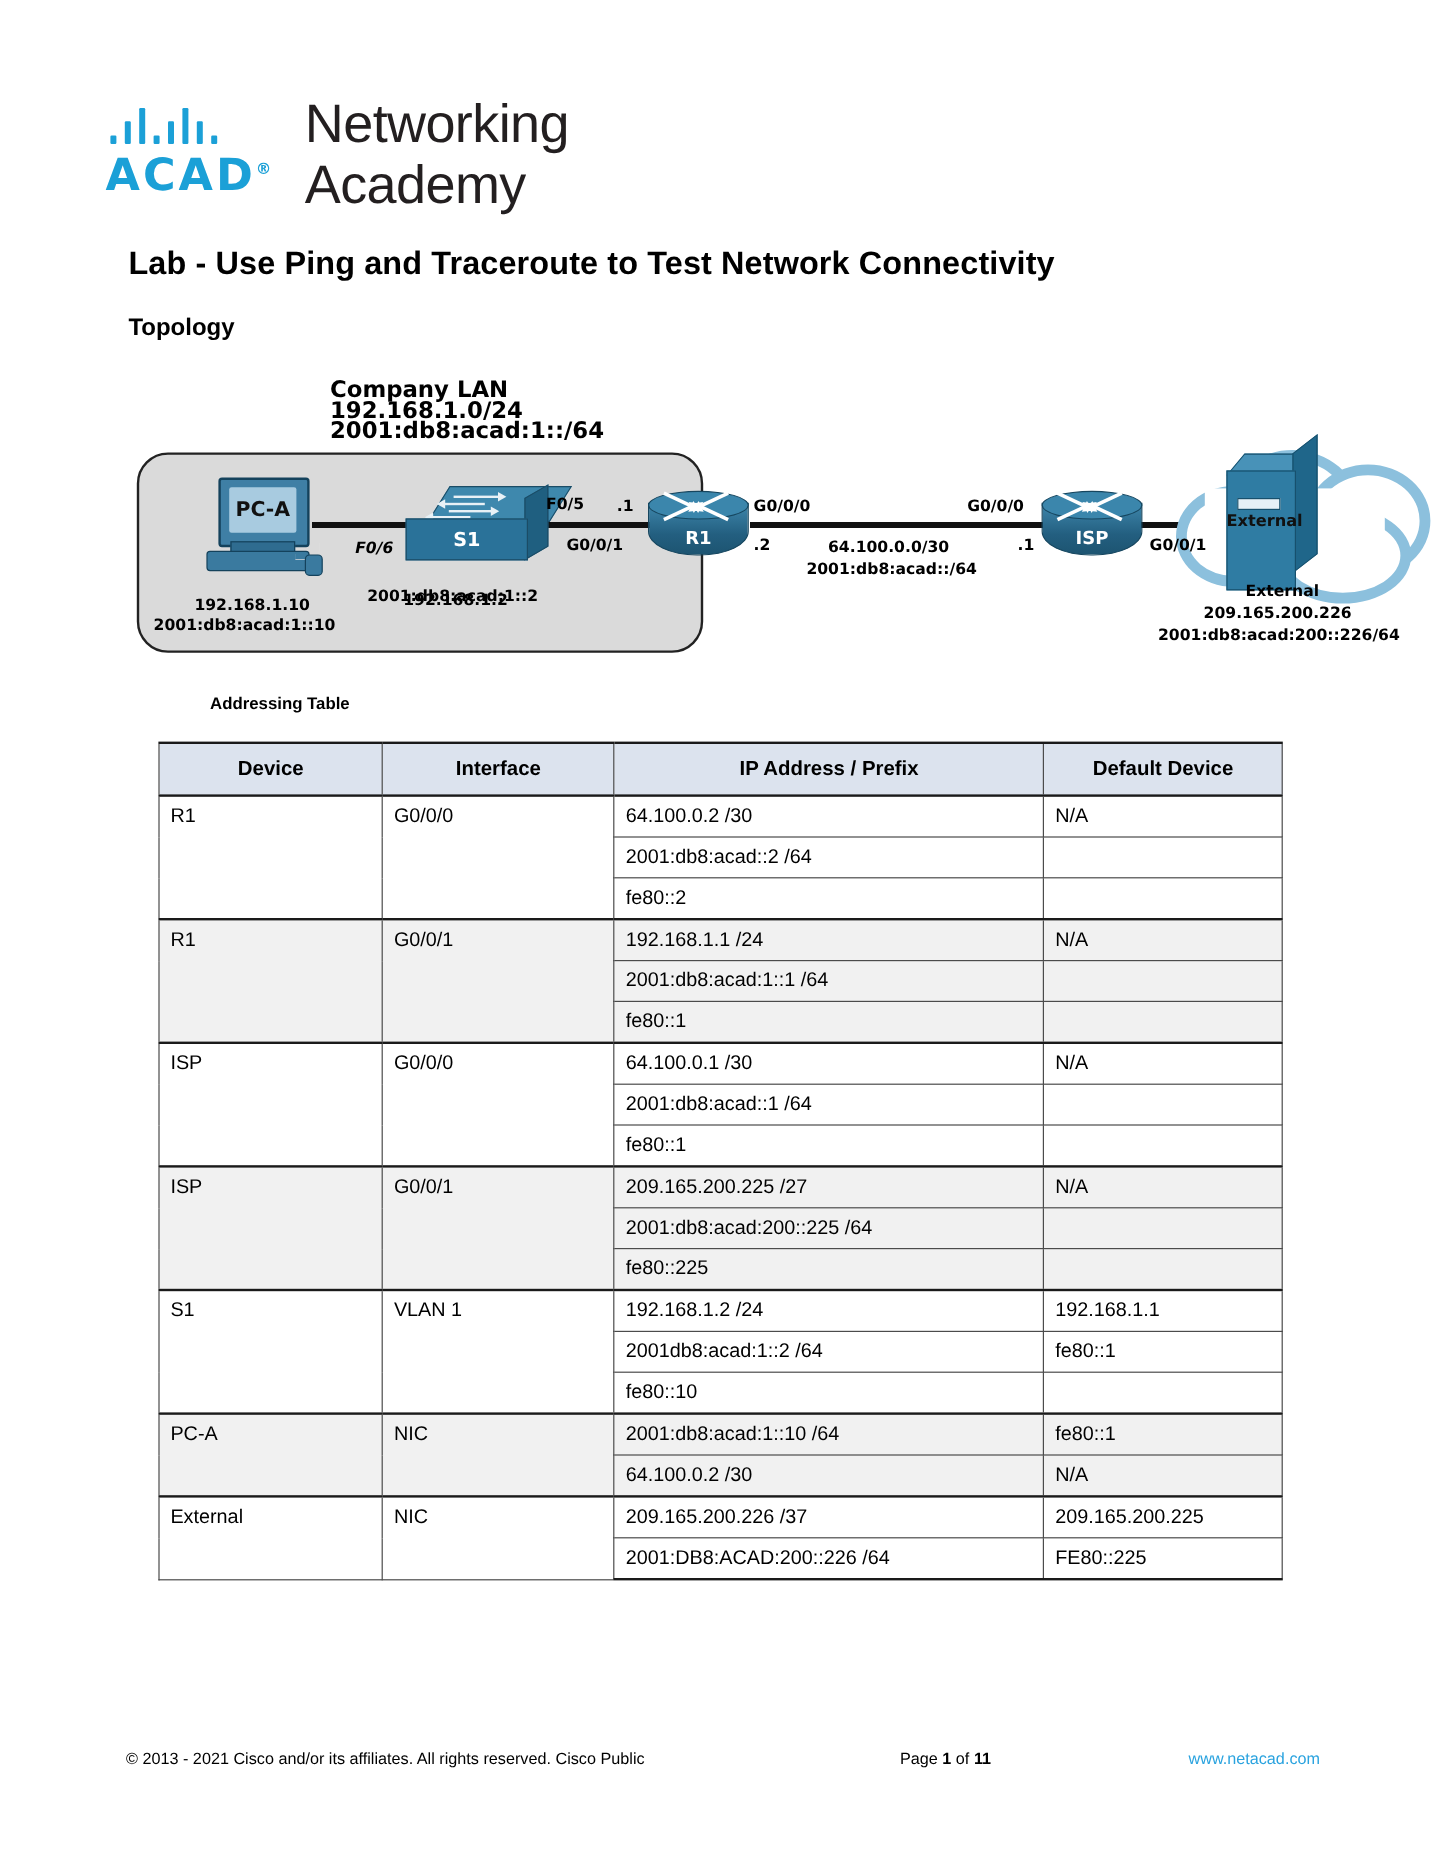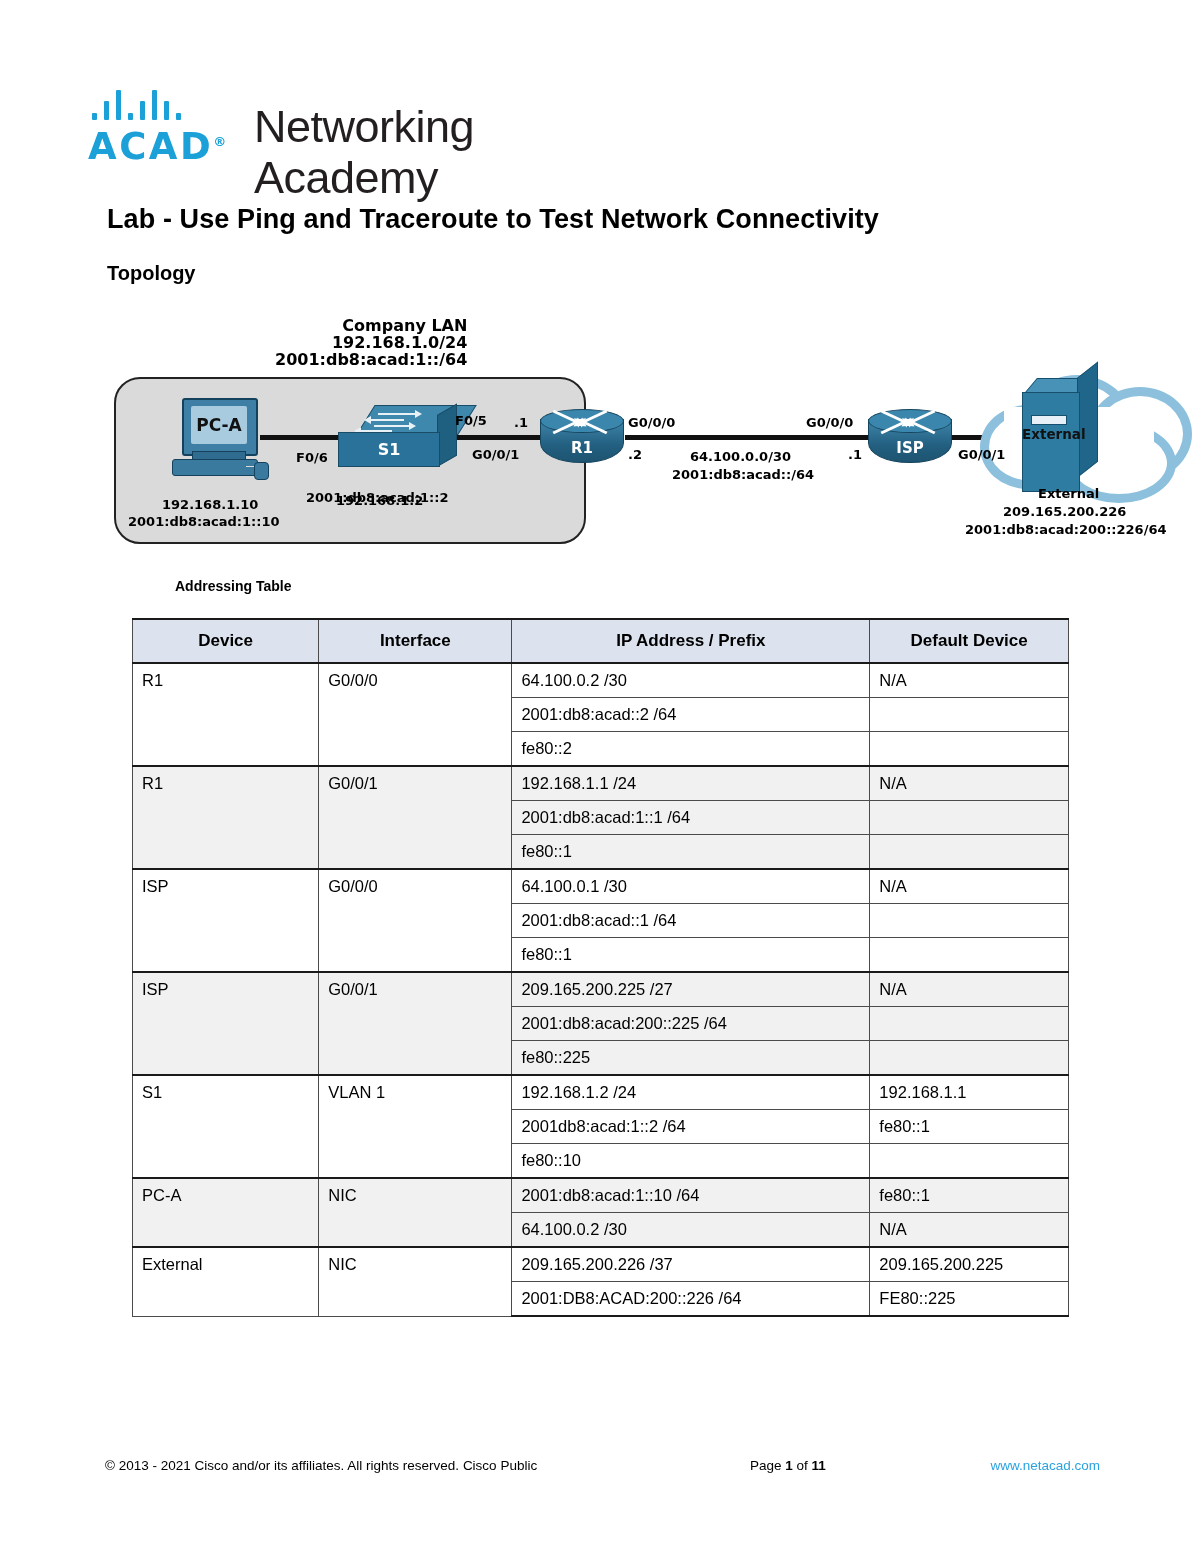--- a/index.html
+++ b/index.html
@@ -61,21 +61,20 @@
   .logo-words {
     margin-left: 14px;
     line-height: 1.0;
   }
   .logo-words div {
     font-family: "Liberation Sans", sans-serif;
     font-size: 45px;
     font-weight: 300;
     color: #231f20;
     letter-spacing: -0.5px;
-    margin-top: 24px;
   }
   .logo-words .l2 { margin-top: 6px; }
 
   
   .doc-title {
     position: absolute;
     left: 107px;
     top: 204px;
     font-size: 27px;
     font-weight: bold;
@@ -103,25 +102,24 @@
     left: 110px;
     top: 305px;
     width: 1070px;
     height: 250px;
   }
   .lan-label {
     position: absolute;
     left: 165px;
     top: 12px;
     font-family: "DejaVu Sans", sans-serif;
-    font-size: 16px;
+    font-size: 19px;
     font-weight: bold;
     line-height: 17px;
     white-space: nowrap;
-    text-align: right;
   }
   .lan-box {
     position: absolute;
     left: 4px;
     top: 72px;
     width: 468px;
     height: 163px;
     background: #dadada;
     border: 2.5px solid #222;
     border-radius: 26px;
@@ -487,21 +485,21 @@
     <div class="sw-top"></div>
     <div class="sw-side"></div>
     <div class="sw-arrow sa-r" style="left:40px; top:8px; width:38px;"></div>
     <div class="sw-arrow sa-l" style="left:32px; top:14px; width:34px;"></div>
     <div class="sw-arrow sa-r" style="left:36px; top:20px; width:36px;"></div>
     <div class="sw-arrow sa-l" style="left:22px; top:25px; width:32px;"></div>
     <div class="sw-front">
       <span class="sw-label">S1</span>
     </div>
   </div>
-  <div class="dlabel" style="left:186px; top:145px;">F0/6</div>
+  <div class="dlabel" style="left:186px; top:145px;font-style:italic;">F0/6</div>
   <div class="dlabel" style="left:345px; top:108px;">F0/5</div>
   <div class="dlabel" style="left:196px; top:185px;">2001:db8:acad:1::2</div>
   <div class="dlabel" style="left:226px; top:188px;">192.168.1.2</div>
 
   <div class="router" style="left:430px; top:104px;">
     <div class="rt-body"></div>
     <div class="rt-top"></div>
     <div class="rt-arrows">
       <span class="ar1"></span>
         <span class="ar2"></span>

